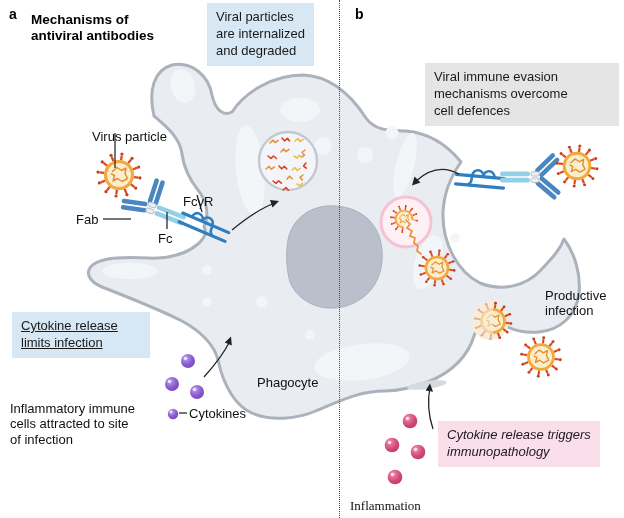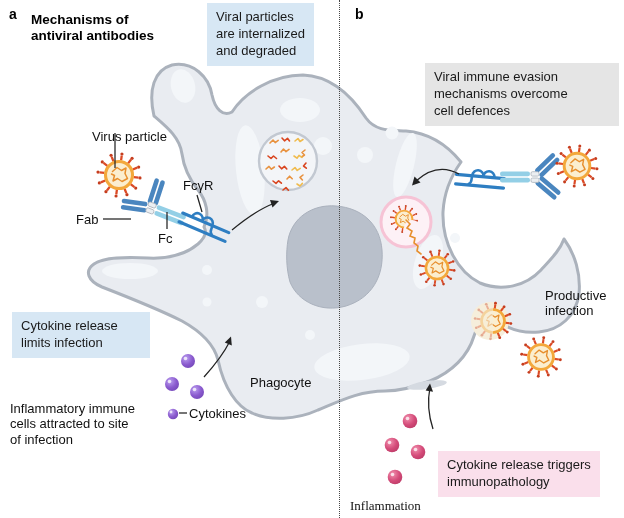--- a/index.html
+++ b/index.html
@@ -257,30 +257,30 @@
   <div class="ptitle" style="left:31px;top:12px;">Mechanisms of
 antiviral antibodies</div>
   <div class="pmark" style="left:355px;top:6px;">b</div>
 
   <div class="callout" style="left: 207px; top: 3px; background: rgb(215, 231, 244);">Viral particles
 are internalized
 and degraded</div>
   <div class="callout" style="left: 425px; top: 63px; width: 176px; background: #e5e5e5;">Viral immune evasion
 mechanisms overcome
 cell defences</div>
-  <div class="callout" style="left: 12px; top: 312px; width: 120px; background: rgb(215, 231, 244);">Cytokine release
+  <div class="callout" style="left: 12px; top: 312px; width: 120px; background: rgb(215, 231, 244); text-decoration: underline;">Cytokine release
 limits infection</div>
-  <div class="callout" style="left: 438px; top: 451px; background: rgb(250, 223, 235);">Cytokine release triggers
+  <div class="callout" style="left: 438px; top: 421px; background: rgb(250, 223, 235); font-style: italic;">Cytokine release triggers
 immunopathology</div>
 
   <div class="lbl" style="left:92px;top:116px;margin-top:13px;">Virus particle</div>
   <div class="lbl" style="left:76px;top:212px;">Fab</div>
   <div class="lbl" style="left:158px;top:231px;text-align:right;">Fc</div>
-  <div class="lbl" style="left:183px;top:178px;">FcγR</div>
+  <div class="lbl" style="left:183px;top:194px;">FcγR</div>
   <div class="lbl" style="left:10px;top:401px;">Inflammatory immune
 cells attracted to site
 of infection</div>
   <div class="lbl" style="left:189px;top:406px;text-align:center;">Cytokines</div>
-  <div class="lbl" style="left:250px;top:375px;">Phagocyte</div>
+  <div class="lbl" style="left:257px;top:375px;">Phagocyte</div>
   <div class="lbl" style="left:545px;top:288px;">Productive
 infection</div>
   <div class="lbl" style="left:350px;top:498px;font-family:Liberation Serif, serif;">Inflammation</div>
 </div>
 
 </body></html>

